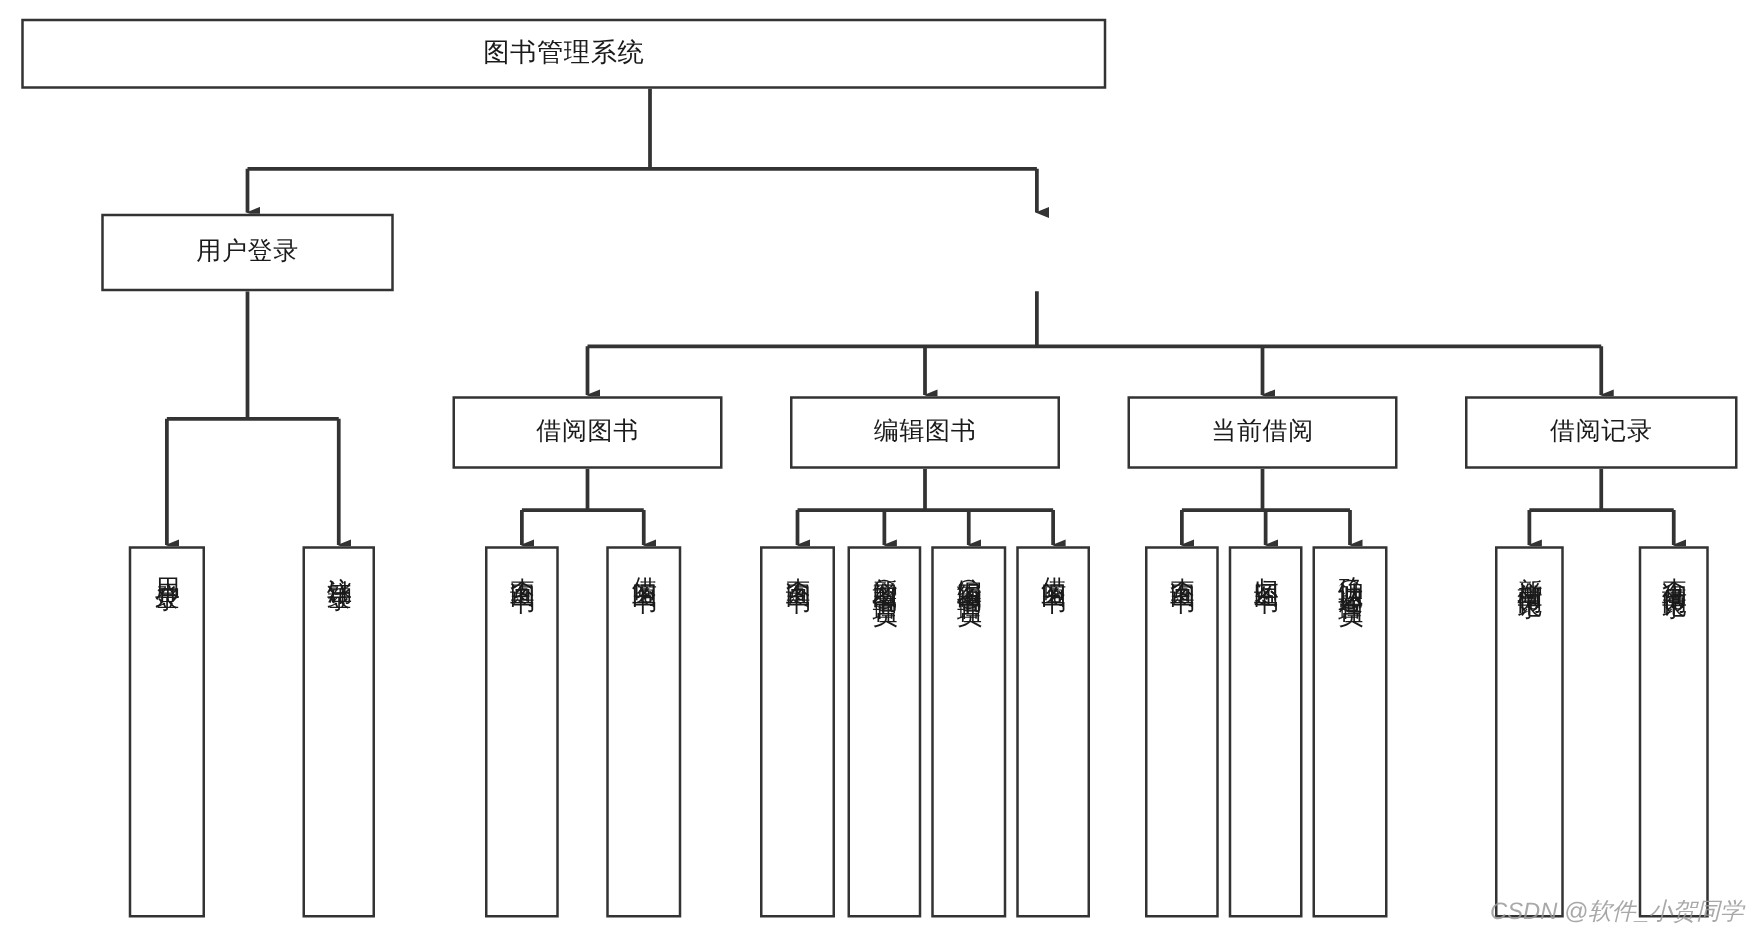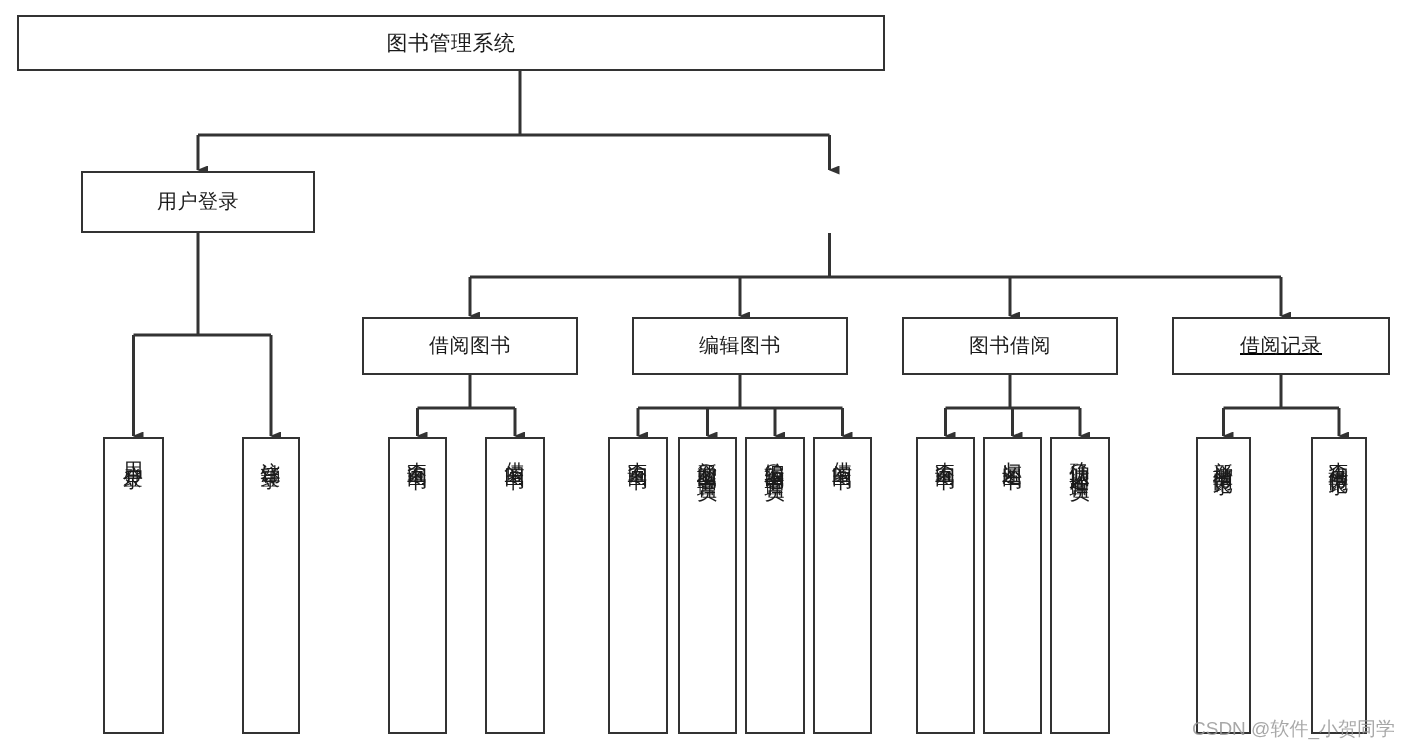--- a/index.html
+++ b/index.html
@@ -129,24 +129,24 @@
 
   <div class="node-box level-3" style="left:362px;top:317px;width:216px;height:58px;">
     <span class="node-label">借阅图书</span>
   </div>
 
   <div class="node-box level-3" style="left:632px;top:317px;width:216px;height:58px;">
     <span class="node-label">编辑图书</span>
   </div>
 
   <div class="node-box level-3" style="left:902px;top:317px;width:216px;height:58px;">
-    <span class="node-label">图书借阅</span>
-  </div>
-
-  <div class="node-box level-3" style="left:1172px;top:317px;width:218px;height:58px;text-decoration:underline;">
+    <span class="node-label">当前借阅</span>
+  </div>
+
+  <div class="node-box level-3" style="left:1172px;top:317px;width:218px;height:58px;">
     <span class="node-label">借阅记录</span>
   </div>
 
   <div class="node-box level-leaf" style="left:103px;top:437px;width:61px;height:297px;">
     <span class="node-label">用户登录</span>
   </div>
 
   <div class="node-box level-leaf" style="left:242px;top:437px;width:58px;height:297px;">
     <span class="node-label">注销登录</span>
   </div>
@@ -188,15 +188,15 @@
   </div>
 
   <div class="node-box level-leaf" style="left:1196px;top:437px;width:55px;height:297px;">
     <span class="node-label">新增借阅记录</span>
   </div>
 
   <div class="node-box level-leaf" style="left:1311px;top:437px;width:56px;height:297px;">
     <span class="node-label">查询借阅记录</span>
   </div>
 
-  <div class="watermark" style="left: 1192px; top: 716px;">CSDN @软件_小贺同学</div>
+  <div class="watermark" style="left: 1192px; top: 716px; font-style: italic;">CSDN @软件_小贺同学</div>
 
 </div>
 
 </body></html>

